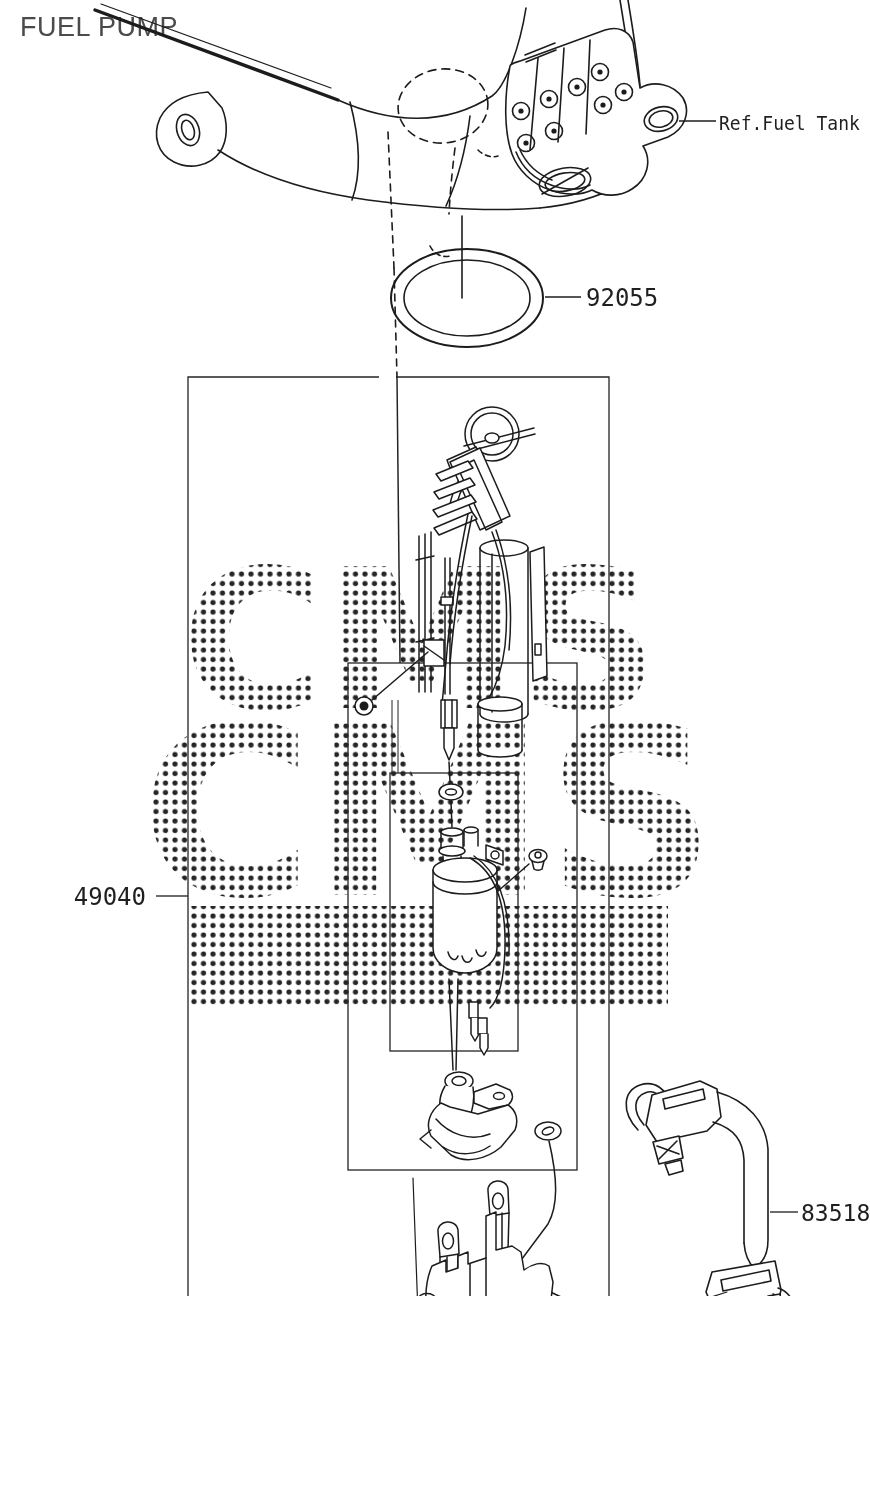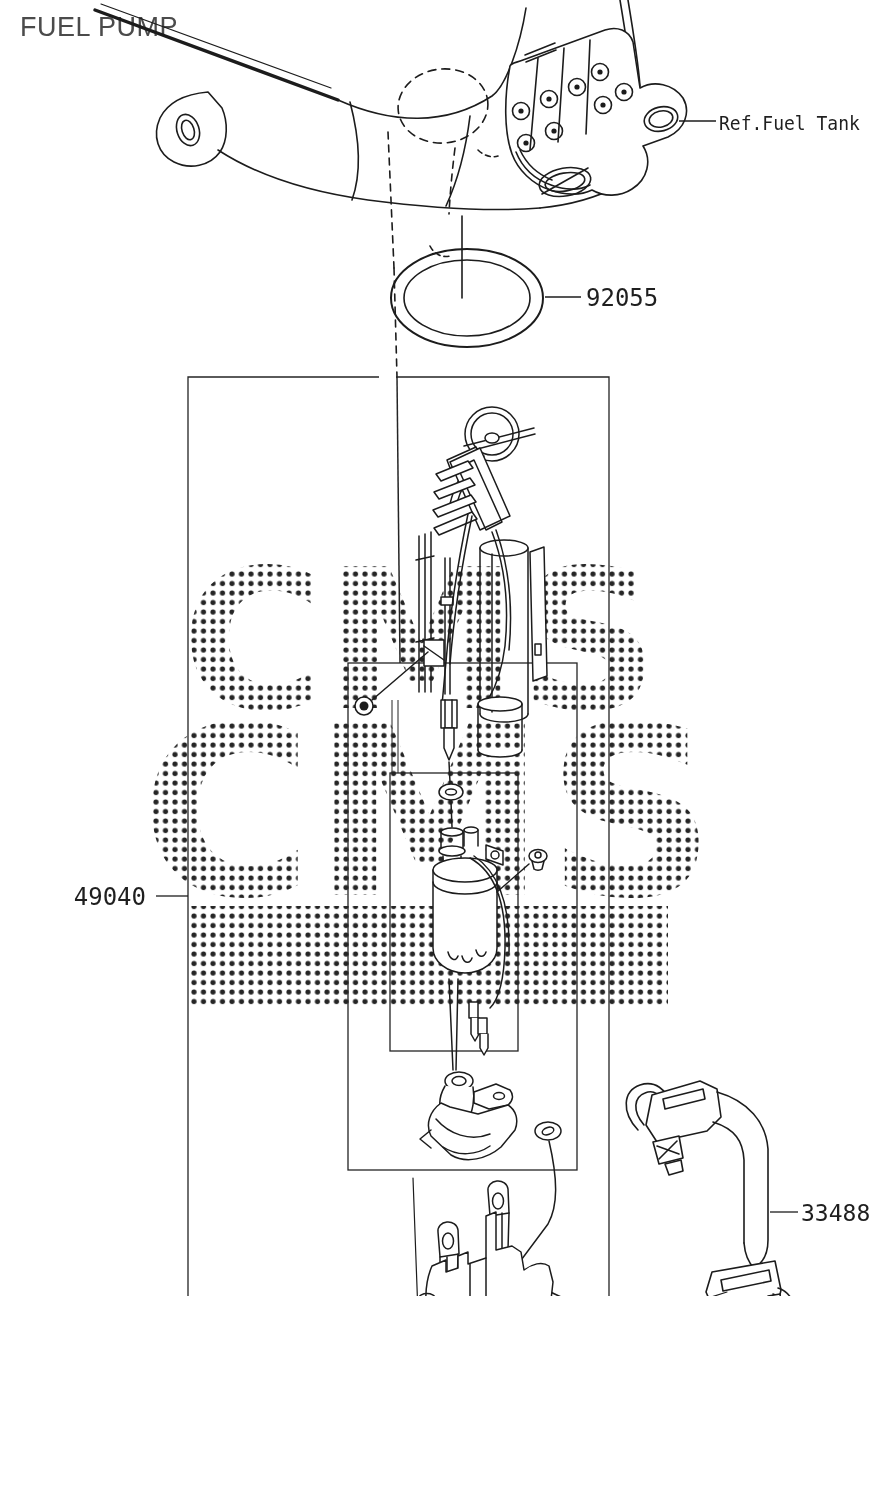--- a/index.html
+++ b/index.html
@@ -270,18 +270,18 @@
       <path d="M545,297 L581,297"></path>
       <path d="M156,896 L188,896"></path>
       <path d="M770,1212 L798,1212"></path>
       <path d="M391,1478 L415,1478"></path>
     </g>
   </svg>
 
   <div class="callout ref">Ref.Fuel Tank</div>
   <div class="callout c92055">92055</div>
   <div class="callout c49040">49040</div>
-  <div class="callout c51044">33488</div>
+  <div class="callout c51044">83518</div>
   <div class="callout c92154">92154</div>
 
   <div class="banner">Get these parts at www.cmsnl.com !</div>
 
 </div>
 
 </body></html>

